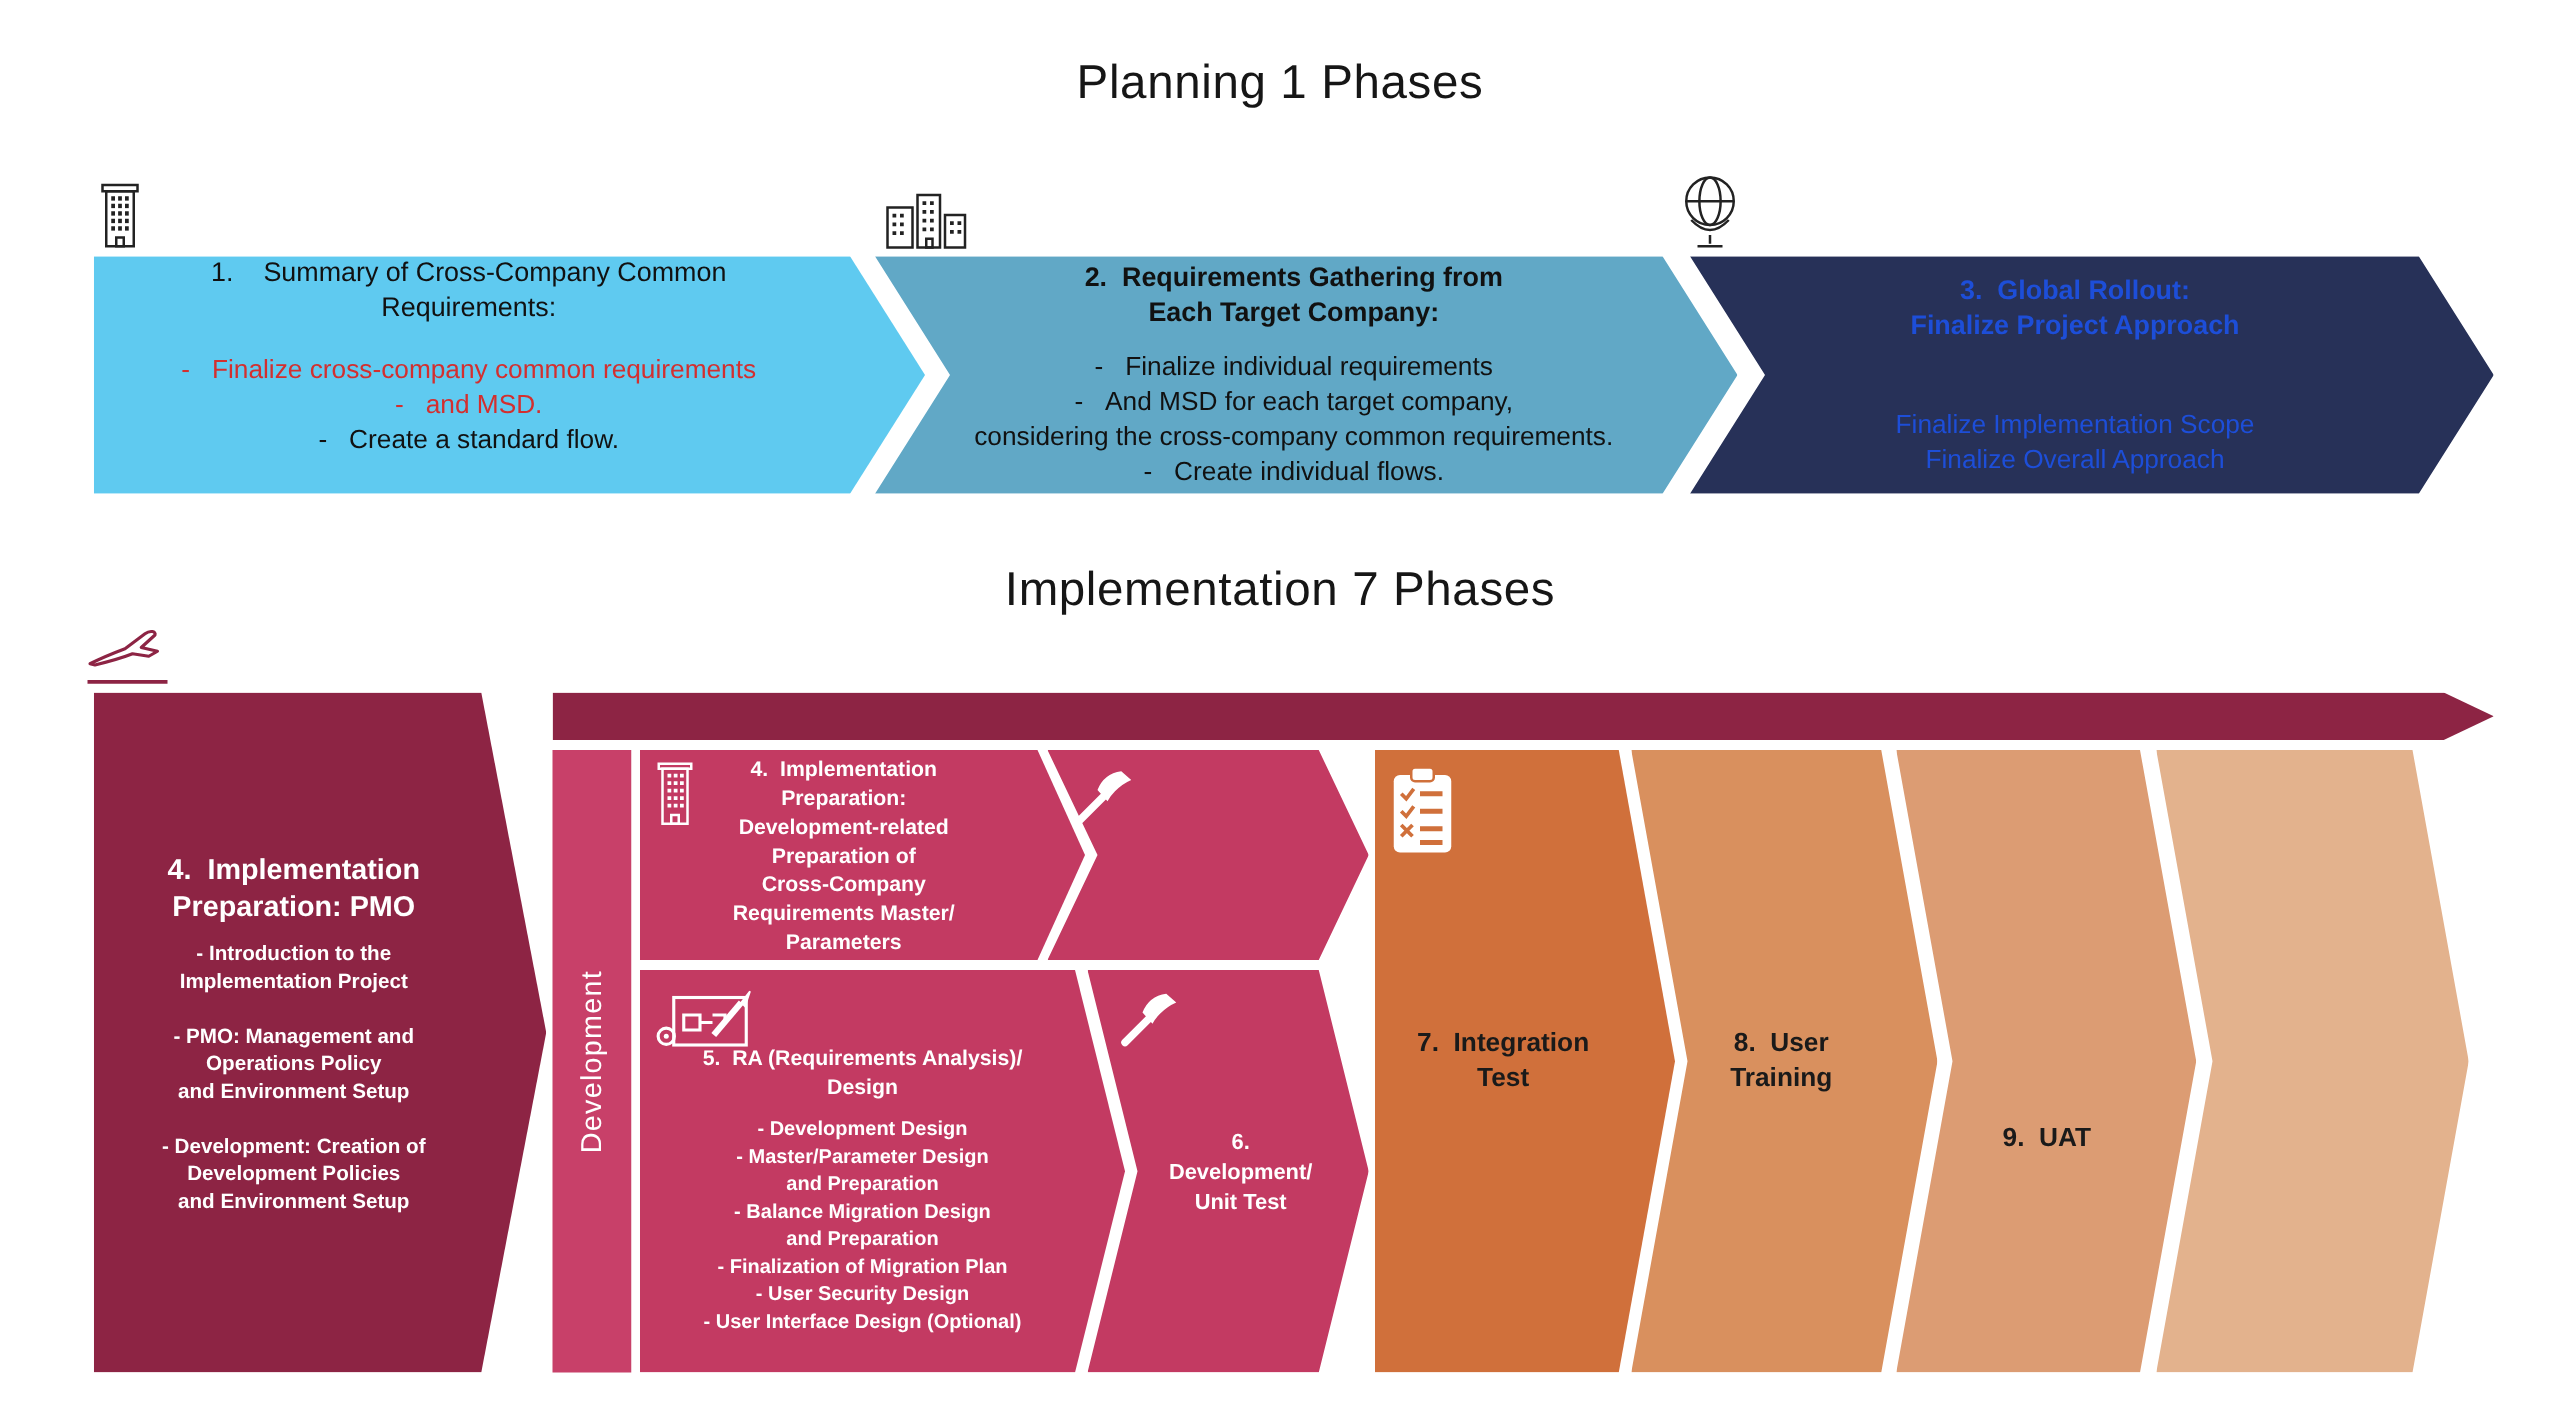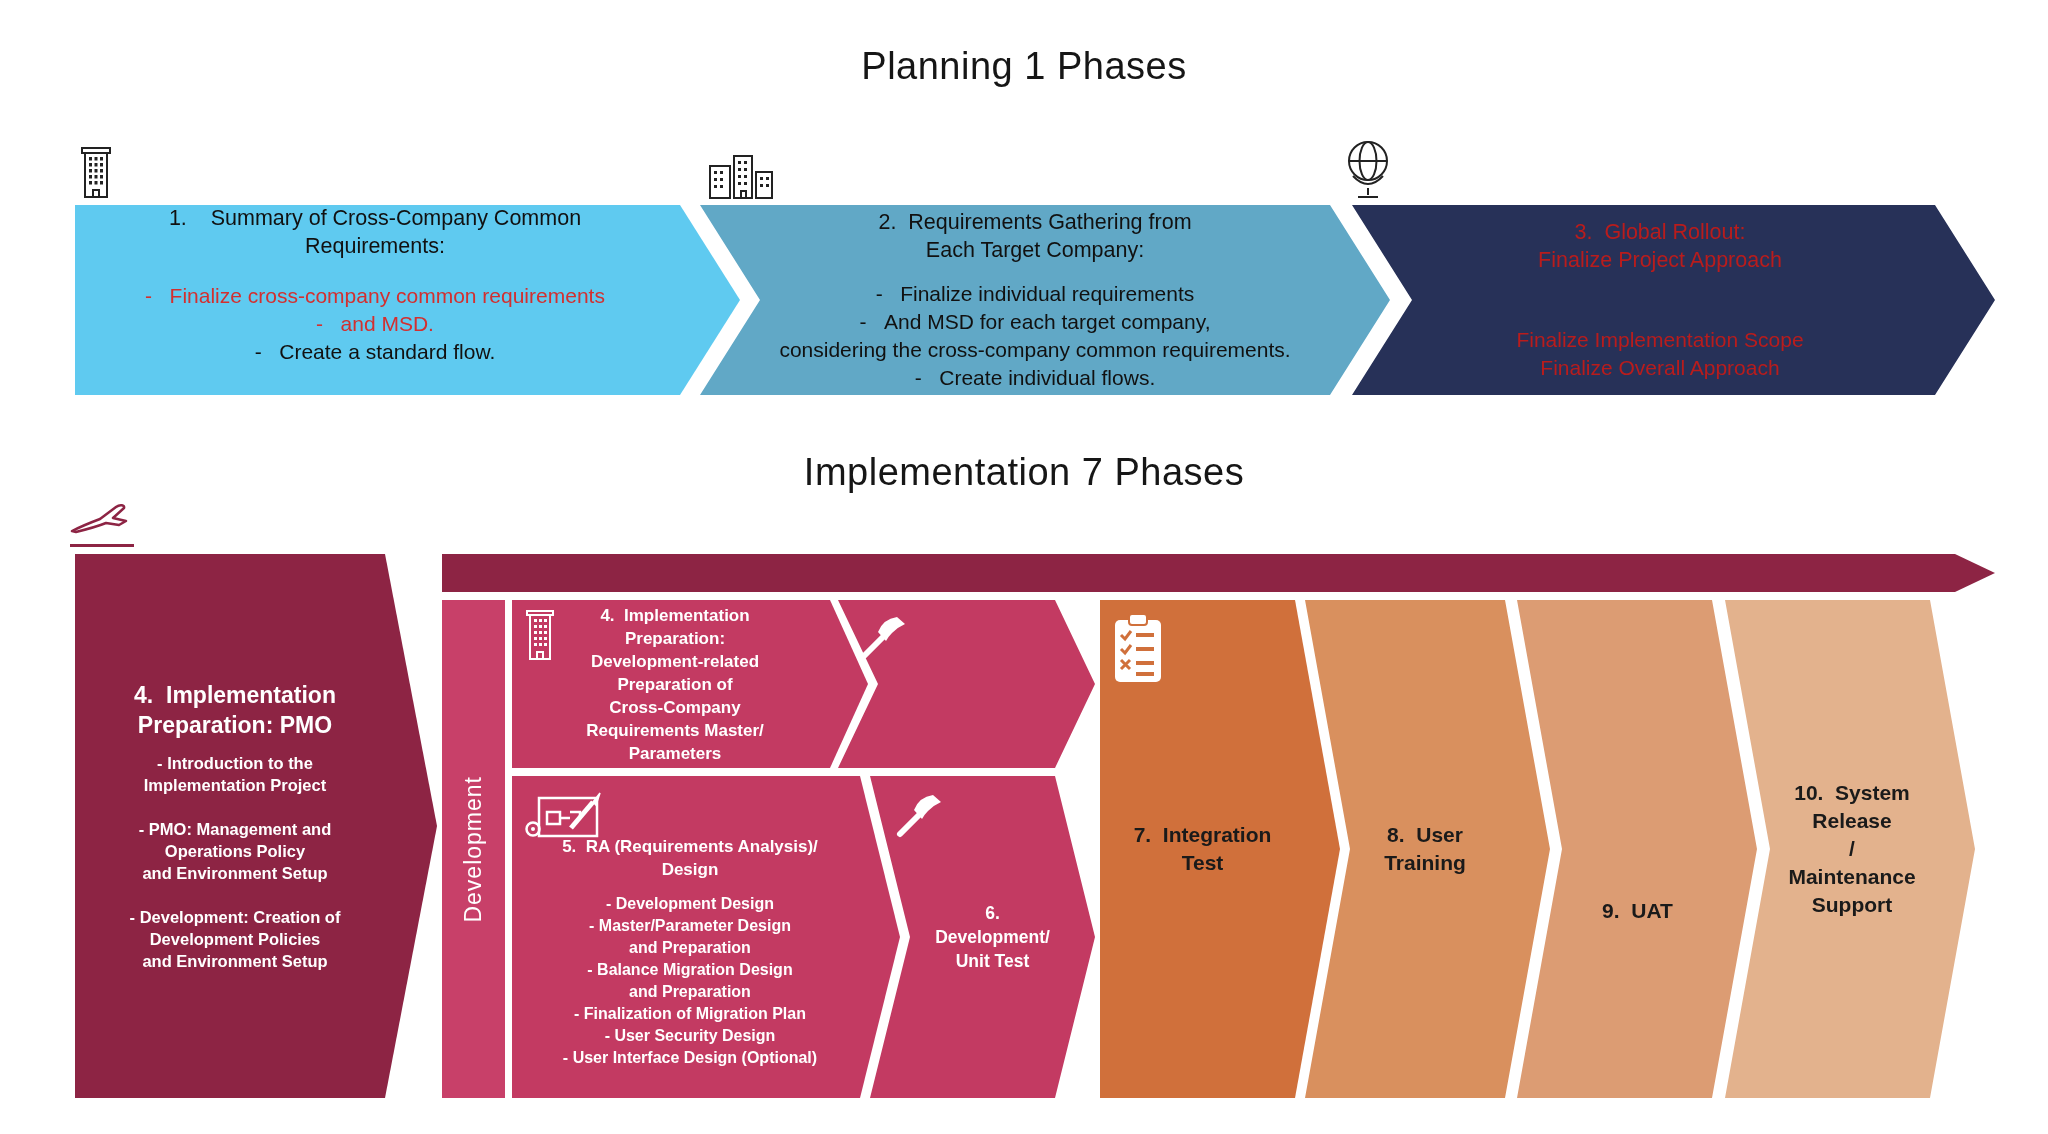--- a/index.html
+++ b/index.html
@@ -14,24 +14,24 @@
   
   .chev{position:absolute;}
   .chev1{left:75px;top:205px;width:665px;height:190px;background:#5FCAF0;
          clip-path:polygon(0 0,605px 0,665px 50%,605px 100%,0 100%);}
   .chev2{left:700px;top:205px;width:690px;height:190px;background:#61A8C6;
          clip-path:polygon(0 0,630px 0,690px 50%,630px 100%,0 100%,60px 50%);}
   .chev3{left:1352px;top:205px;width:643px;height:190px;background:#273158;
          clip-path:polygon(0 0,583px 0,643px 50%,583px 100%,0 100%,60px 50%);}
   .plan-text{color:#111;}
   .plan-heading{font-size:21.5px;line-height:28px;}
-  .w400{font-weight:400;} .w700{font-weight:400;}
+  .w400{font-weight:400;} .w700{font-weight:700;}
   .plan-body{font-size:21px;line-height:28px;font-weight:400;}
   .red{color:#D32F2F;}
-  .white{color:#b91c1c;gap:34px;}
+  .white{color:#1d4ed8;gap:34px;}
 
   
   .pmo-chev{left:75px;top:554px;width:362px;height:544px;background:#8D2444;
             clip-path:polygon(0 0,310px 0,362px 50%,310px 100%,0 100%);}
   .banner{left:442px;top:554px;width:1553px;height:38px;background:#8D2444;
           clip-path:polygon(0 0,1513px 0,1553px 50%,1513px 100%,0 100%);}
   .banner-text{left:442px;top:554px;width:1513px;height:38px;display:flex;align-items:center;
                justify-content:center;color:#fff;font-size:20px;font-weight:400;}
   .dev-strip{left:442px;top:600px;width:63px;height:498px;background:#C84069;}
   .dev-label{left:442px;top:600px;width:63px;height:498px;display:flex;align-items:center;justify-content:center;}
@@ -292,21 +292,14 @@
     <div class="lines orange-label">7.&nbsp;&nbsp;Integration
 Test</div>
   </div>
   <div class="abs flexc" style="left:1330px;top:600px;width:190px;height:498px;">
     <div class="lines orange-label">8.&nbsp;&nbsp;User
 Training</div>
   </div>
   <div class="abs flexc" style="left:1545px;top:600px;width:185px;height:621px;">
     <div class="lines orange-label">9.&nbsp;&nbsp;UAT</div>
   </div>
-  <div class="abs flexc" style="left:1752px;top:600px;width:200px;height:498px;">
-    <div class="lines orange-label">10.&nbsp;&nbsp;System
-Release
-/
-Maintenance
-Support</div>
-  </div>
 
 </div>
 
 </body></html>

